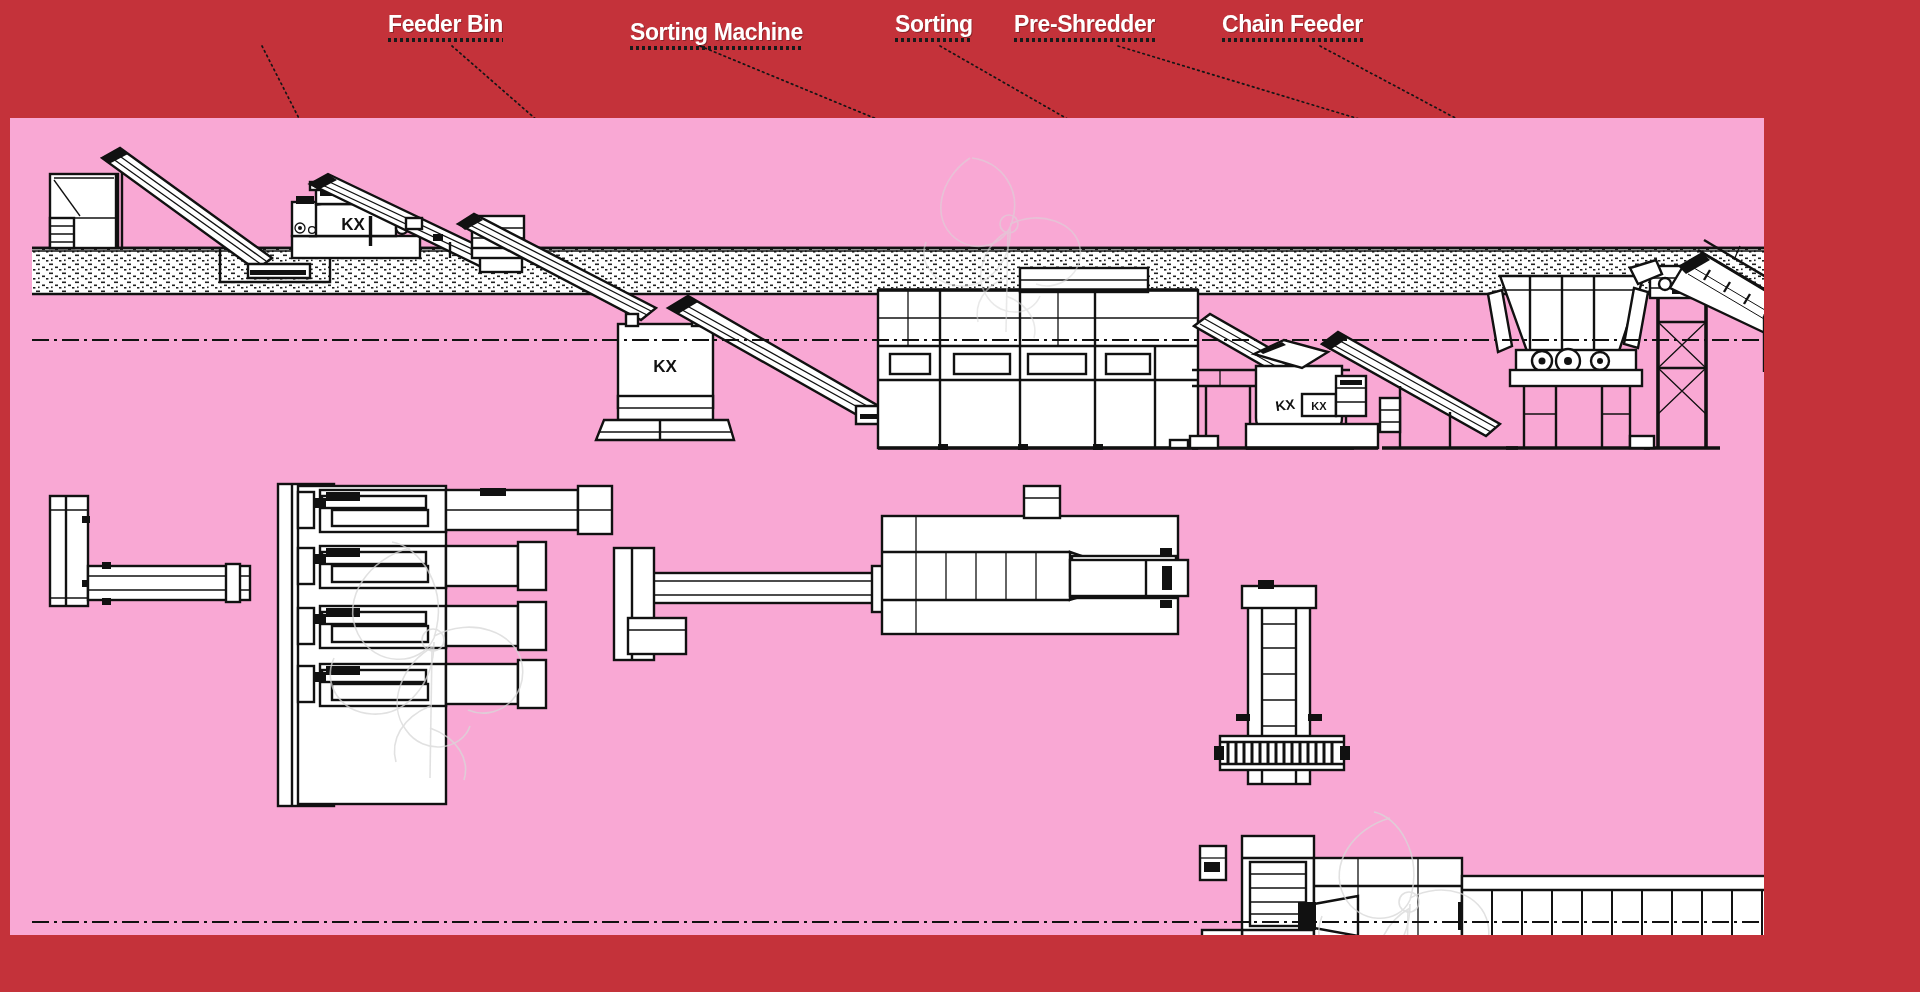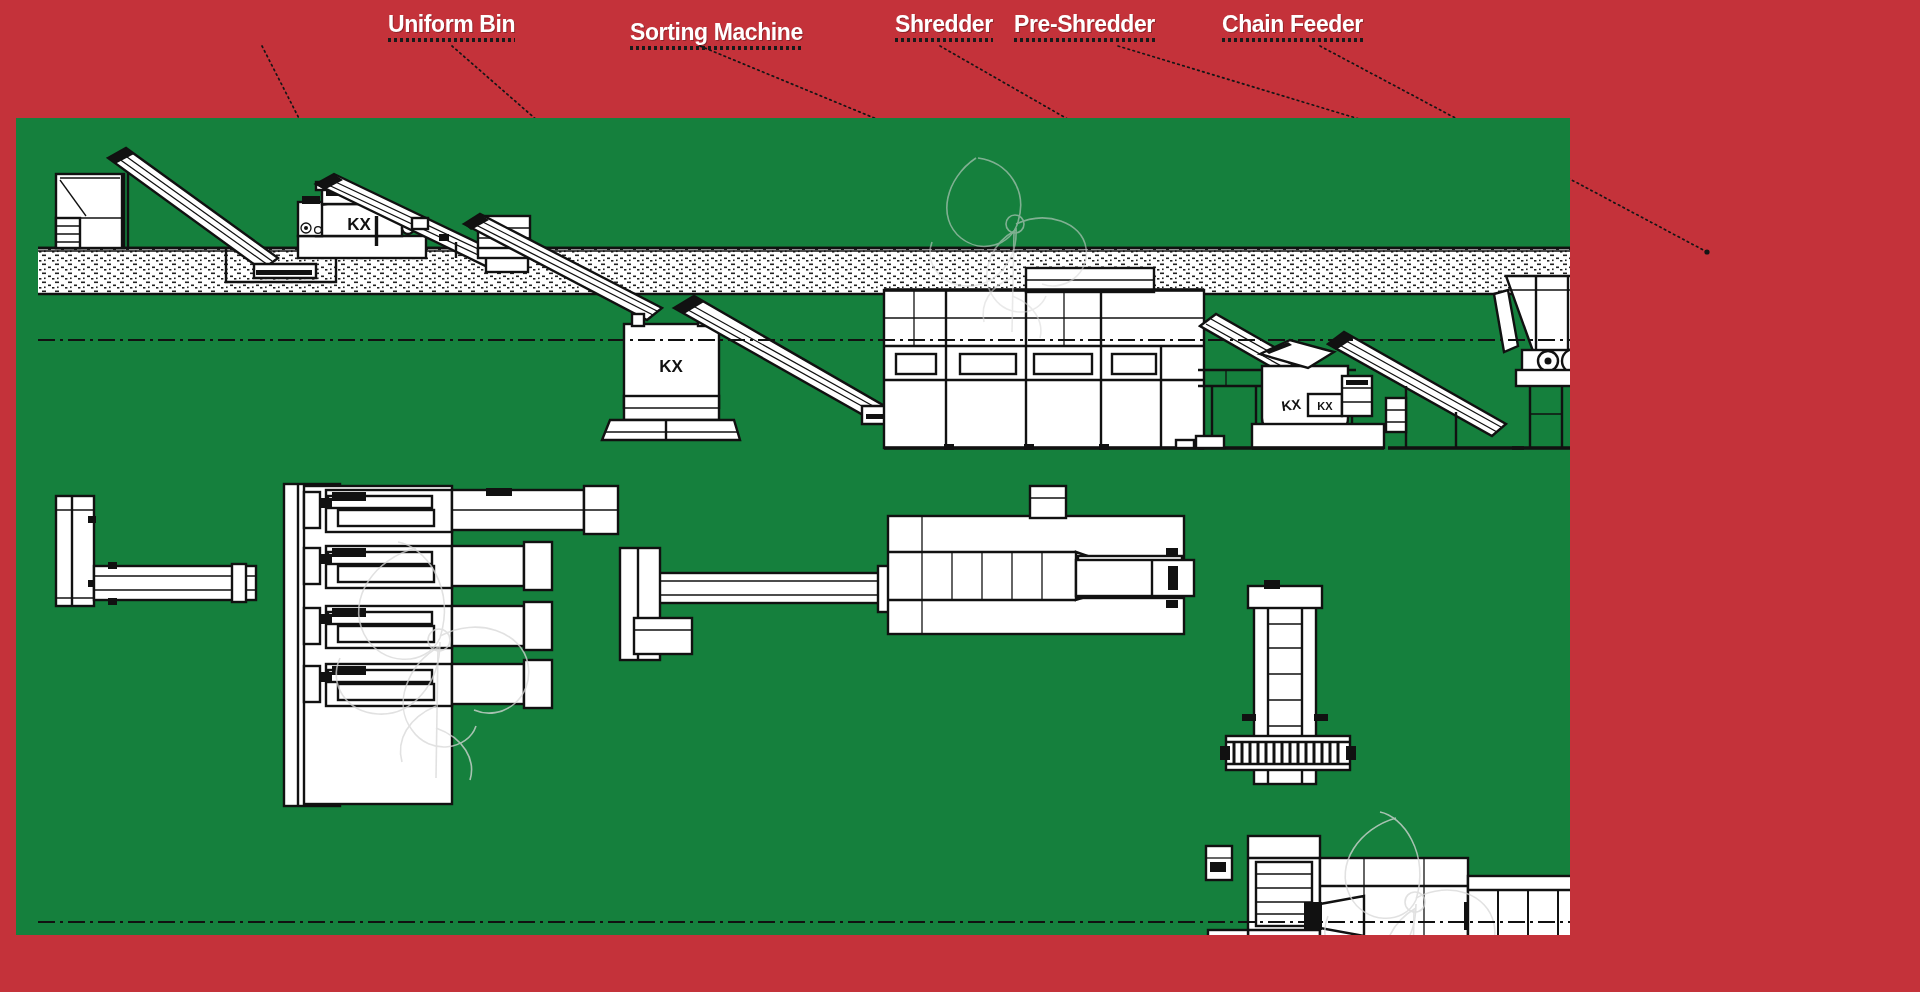--- a/index.html
+++ b/index.html
@@ -31,24 +31,23 @@
   .band-left {
     position: absolute; left: 0; top: 0;
     width: 10px; height: 992px;
     background: #c4323a;
   }
 
   
   .sheet {
     position: absolute;
     left: 10px; top: 118px;
-    width: 1554px; height: 817px;
-    background: #15803d;
+    width: 1754px; height: 817px;
+    background: #f9a8d4;
     overflow: hidden;
-    margin-left: 6px;
   }
 
   
   .callout {
     position: absolute;
     top: 10px;
     white-space: nowrap;
     color: #ffffff;
     font-family: "Liberation Sans", sans-serif;
     font-weight: 700;
@@ -105,29 +104,29 @@
       <circle cx="352" cy="222" r="2.6"></circle>
       <circle cx="640" cy="210" r="2.6"></circle>
       <circle cx="988" cy="165" r="2.6"></circle>
       <circle cx="1258" cy="228" r="2.6"></circle>
       <circle cx="1488" cy="158" r="2.6"></circle>
       <circle cx="1707" cy="252" r="2.6"></circle>
     </g>
   </svg>
 
   <div class="callout" style="left:388px;">
-    <span>Uniform Bin</span>
+    <span>Feeder Bin</span>
     <span class="underline"></span>
   </div>
   <div class="callout" style="left:630px;margin-top:8px;">
     <span>Sorting Machine</span>
     <span class="underline"></span>
   </div>
   <div class="callout" style="left:895px;">
-    <span>Shredder</span>
+    <span>Sorting</span>
     <span class="underline"></span>
   </div>
   <div class="callout" style="left:1007px;margin-left:7px;">
     <span>Pre-Shredder</span>
     <span class="underline"></span>
   </div>
   <div class="callout" style="left:1222px;">
     <span>Chain Feeder</span>
     <span class="underline"></span>
   </div>

